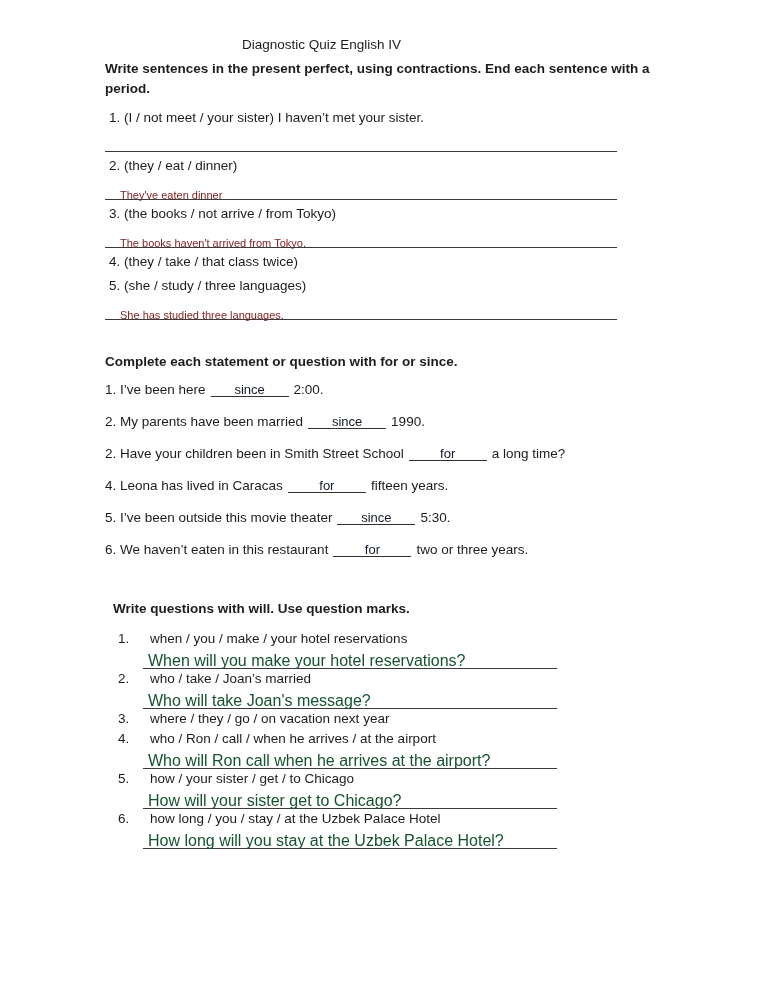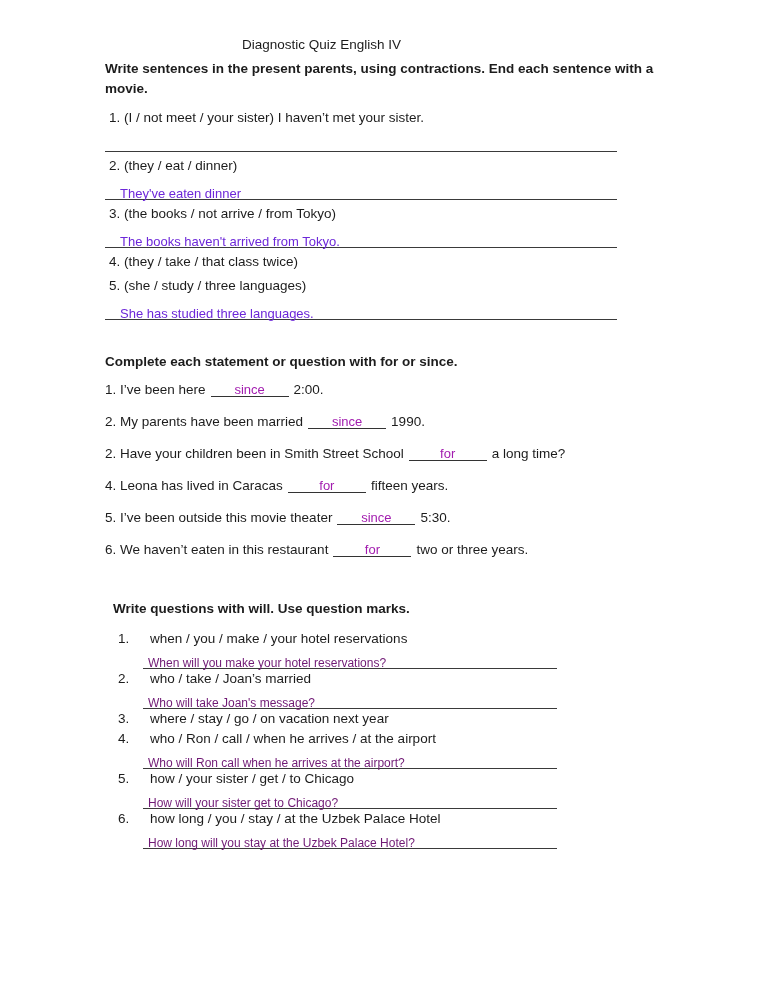--- a/index.html
+++ b/index.html
@@ -39,22 +39,22 @@
   .writeline {
     position: relative;
     height: 20px;
     width: 512px;
     border-bottom: 1.5px solid #3a3a3a;
   }
   .writeline .ans {
     position: absolute;
     left: 15px;
     bottom: -2px;
-    color: #6d28d9;
-    font-size: 13px;
+    color: #7f1d1d;
+    font-size: 11px;
     white-space: nowrap;
   }
 
   
   .s2-heading { margin: 34px 0 0 0; line-height: 16px; }
   .fill {
     margin: 15px 0 0 0;
     line-height: 17px;
     white-space: nowrap;
   }
@@ -63,21 +63,21 @@
     display: inline-block;
     width: 78px;
     height: 15px;
     margin: 0 5px;
     border-bottom: 1.5px solid #333333;
     text-align: center;
     line-height: 16px;
     vertical-align: baseline;
   }
   .blank .bword {
-    color: #a21caf;
+    color: #0f172a;
     font-size: 13px;
   }
 
   
   .s3-heading { margin: 43px 0 0 8px; line-height: 16px; }
   .s3 { margin-top: 12px; }
   .q3 {
     display: flex;
     padding-left: 13px;
     line-height: 20px;
@@ -88,34 +88,34 @@
     position: relative;
     margin-left: 38px;
     width: 414px;
     height: 20px;
     border-bottom: 1.5px solid #3a3a3a;
   }
   .writeline3 .ans {
     position: absolute;
     left: 5px;
     bottom: -2px;
-    color: #701a75;
-    font-size: 12px;
+    color: #14532d;
+    font-size: 16px;
     white-space: nowrap;
   }
 </style>
 </head>
 <body>
 
 <div class="page">
 
   <p class="doc-title">Diagnostic Quiz English IV</p>
 
-  <p class="heading">Write sentences in the present parents, using contractions. End each sentence with a</p>
-  <p class="heading second-line">movie.</p>
+  <p class="heading">Write sentences in the present perfect, using contractions. End each sentence with a</p>
+  <p class="heading second-line">period.</p>
 
   <div class="s1">
     <div>
       <p class="prompt">1. (I / not meet / your sister) I haven’t met your sister.</p>
       <div class="writeline">
         <span class="ans"></span>
       </div>
     </div>
     <div>
       <p class="prompt">2. (they / eat / dinner)</p>
@@ -180,21 +180,21 @@
         <span class="num">2.</span>
           <span class="qt">who / take / Joan’s married</span>
       </div>
       <div class="writeline3">
         <span class="ans">Who will take Joan's message?</span>
       </div>
     </div>
     <div>
       <div class="q3">
         <span class="num">3.</span>
-          <span class="qt">where / stay / go / on vacation next year</span>
+          <span class="qt">where / they / go / on vacation next year</span>
       </div>
     </div>
     <div>
       <div class="q3">
         <span class="num">4.</span>
           <span class="qt">who / Ron / call / when he arrives / at the airport</span>
       </div>
       <div class="writeline3">
         <span class="ans">Who will Ron call when he arrives at the airport?</span>
       </div>

